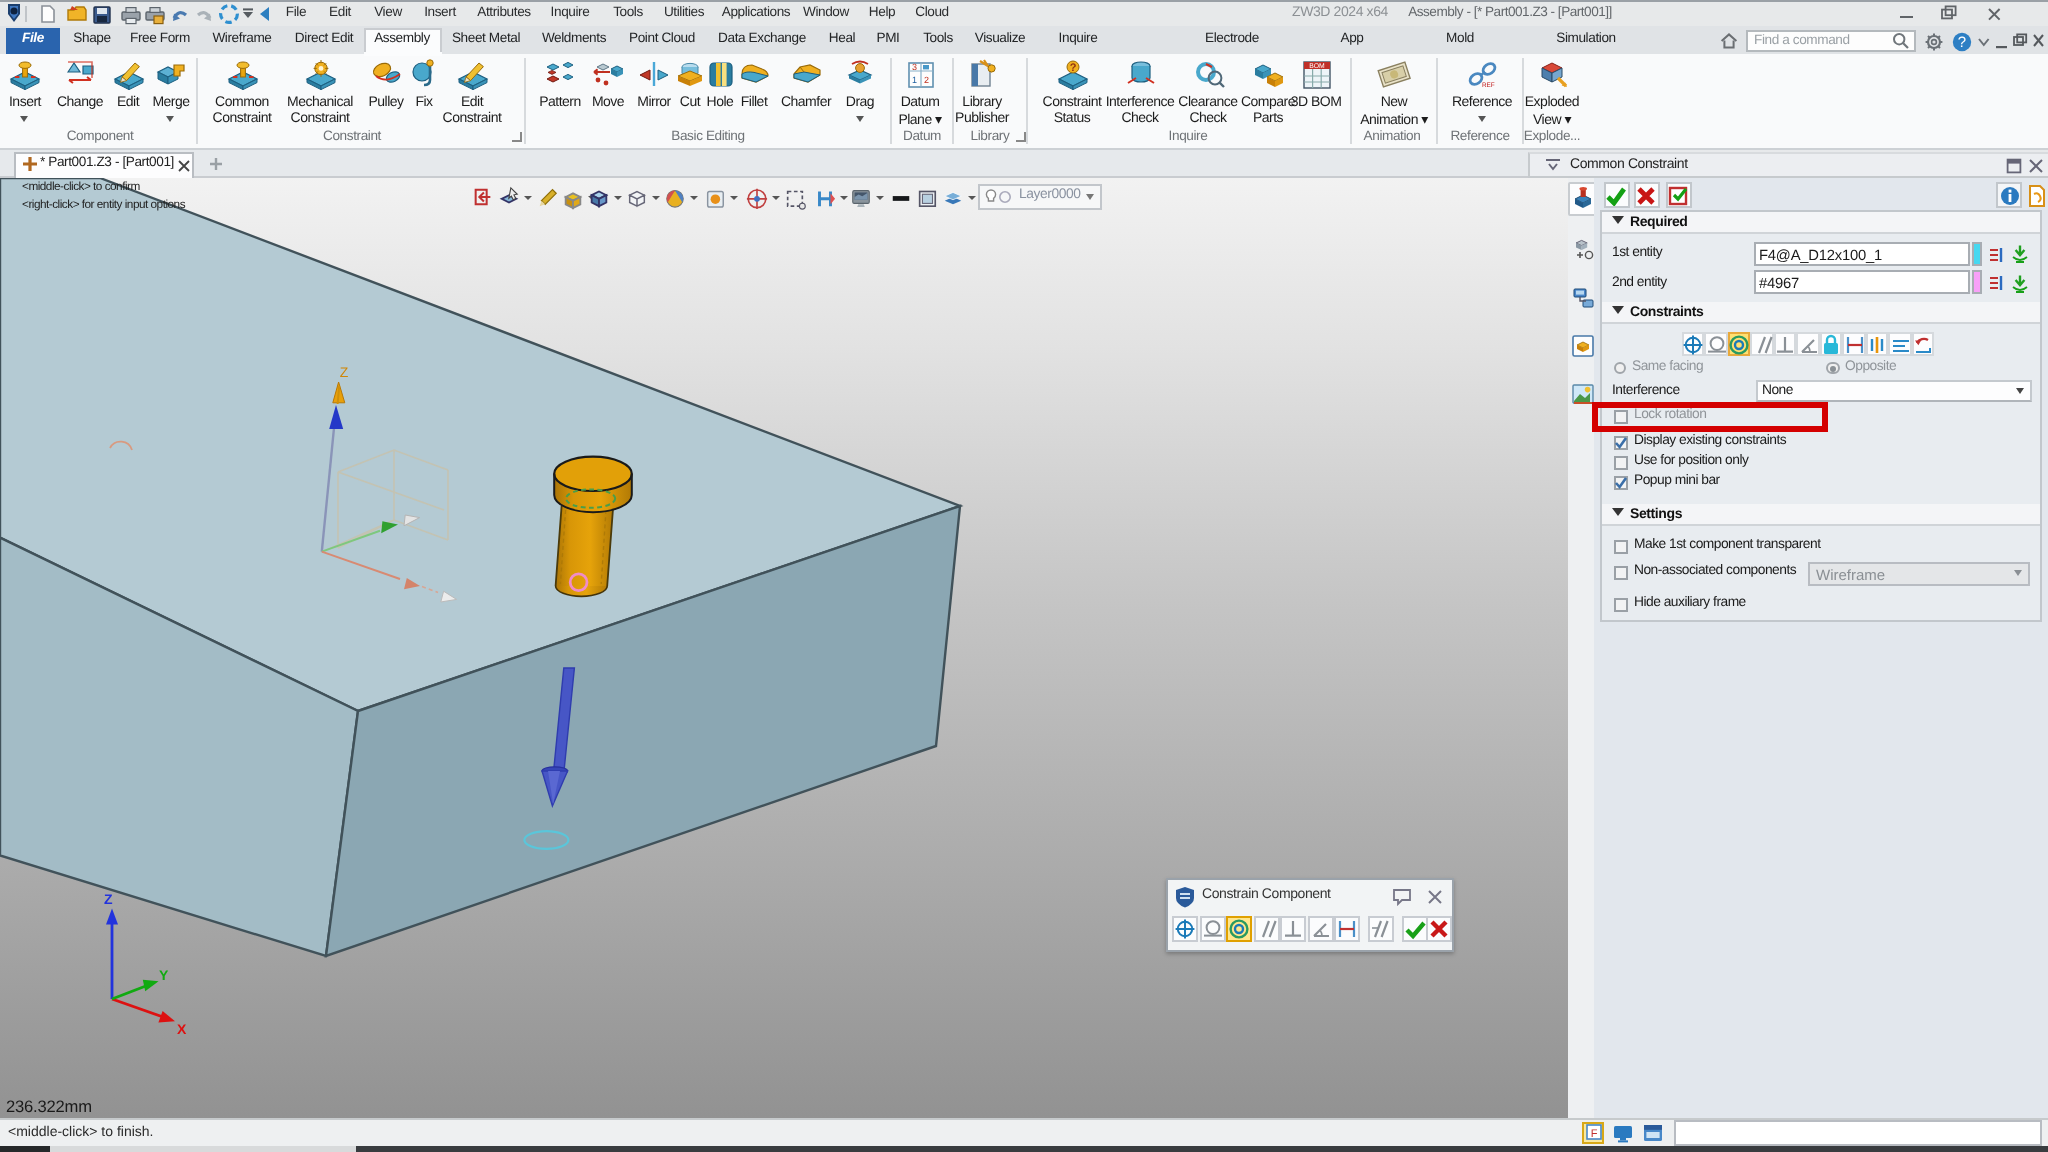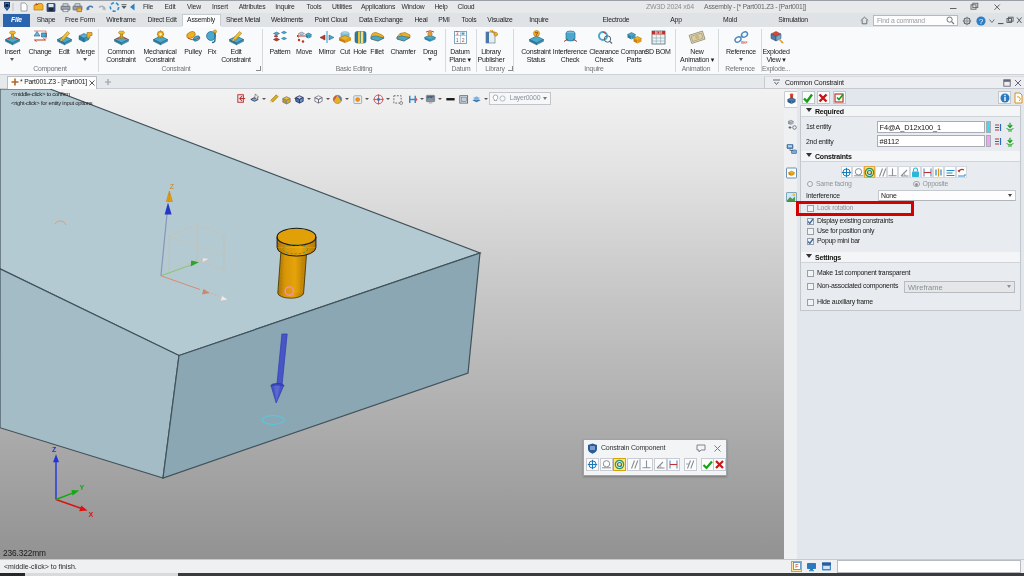--- a/index.html
+++ b/index.html
@@ -660,21 +660,21 @@
 <svg class="abs" style="left:994px;top:122.5px" width="9" height="9" viewBox="0 0 9 9">
     <path d="M1 2 h4 M1 4.5 h4 M1 7 h4" stroke="#c03030" stroke-width="1"></path>
     <path d="M6.5 1 v7" stroke="#2a6ac0" stroke-width="1.2"></path>
   </svg>
 <svg class="abs" style="left:1005px;top:122.0px" width="10" height="10" viewBox="0 0 10 10">
     <path d="M5 0.8 v4.5 M2.8 3 L5 5.6 L7.2 3" fill="none" stroke="#20a020" stroke-width="1.2"></path>
     <path d="M1.5 6.5 q3.5 3 7 0 M3 9 h4" fill="none" stroke="#18a018" stroke-width="0.9"></path>
   </svg>
 <div class="abs" style="left:806px;top:137.5px;font-size:6.9px;letter-spacing:-0.25px;color:#1a1a1a">2nd entity</div>
 <div class="abs" style="left:877px;top:135px;width:108px;height:12px;background:#fff;border:1px solid #a8adb3"></div>
-<div class="abs" style="left:879.5px;top:137px;font-size:7.4px;letter-spacing:-0.1px;color:#1a1a1a">#8112</div>
+<div class="abs" style="left:879.5px;top:137px;font-size:7.4px;letter-spacing:-0.1px;color:#1a1a1a">#4967</div>
 <div class="abs" style="left:986px;top:135px;width:5px;height:12px;background:#f8a0f8;border:1px solid #a8adb3"></div>
 <svg class="abs" style="left:994px;top:137px" width="9" height="9" viewBox="0 0 9 9">
     <path d="M1 2 h4 M1 4.5 h4 M1 7 h4" stroke="#c03030" stroke-width="1"></path>
     <path d="M6.5 1 v7" stroke="#2a6ac0" stroke-width="1.2"></path>
   </svg>
 <svg class="abs" style="left:1005px;top:136.5px" width="10" height="10" viewBox="0 0 10 10">
     <path d="M5 0.8 v4.5 M2.8 3 L5 5.6 L7.2 3" fill="none" stroke="#20a020" stroke-width="1.2"></path>
     <path d="M1.5 6.5 q3.5 3 7 0 M3 9 h4" fill="none" stroke="#18a018" stroke-width="0.9"></path>
   </svg>
 <div class="abs" style="left:801px;top:151px;width:219px;height:11px;background:#f4f5f7;border-bottom:1px solid #d0d4d8"></div>

